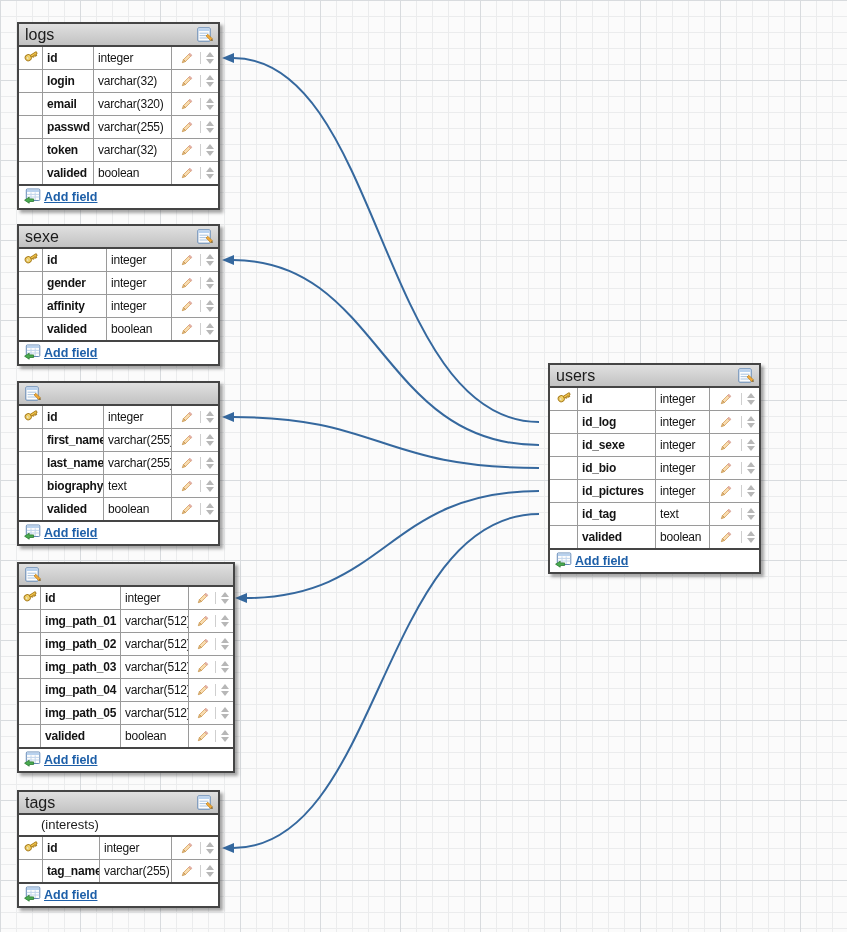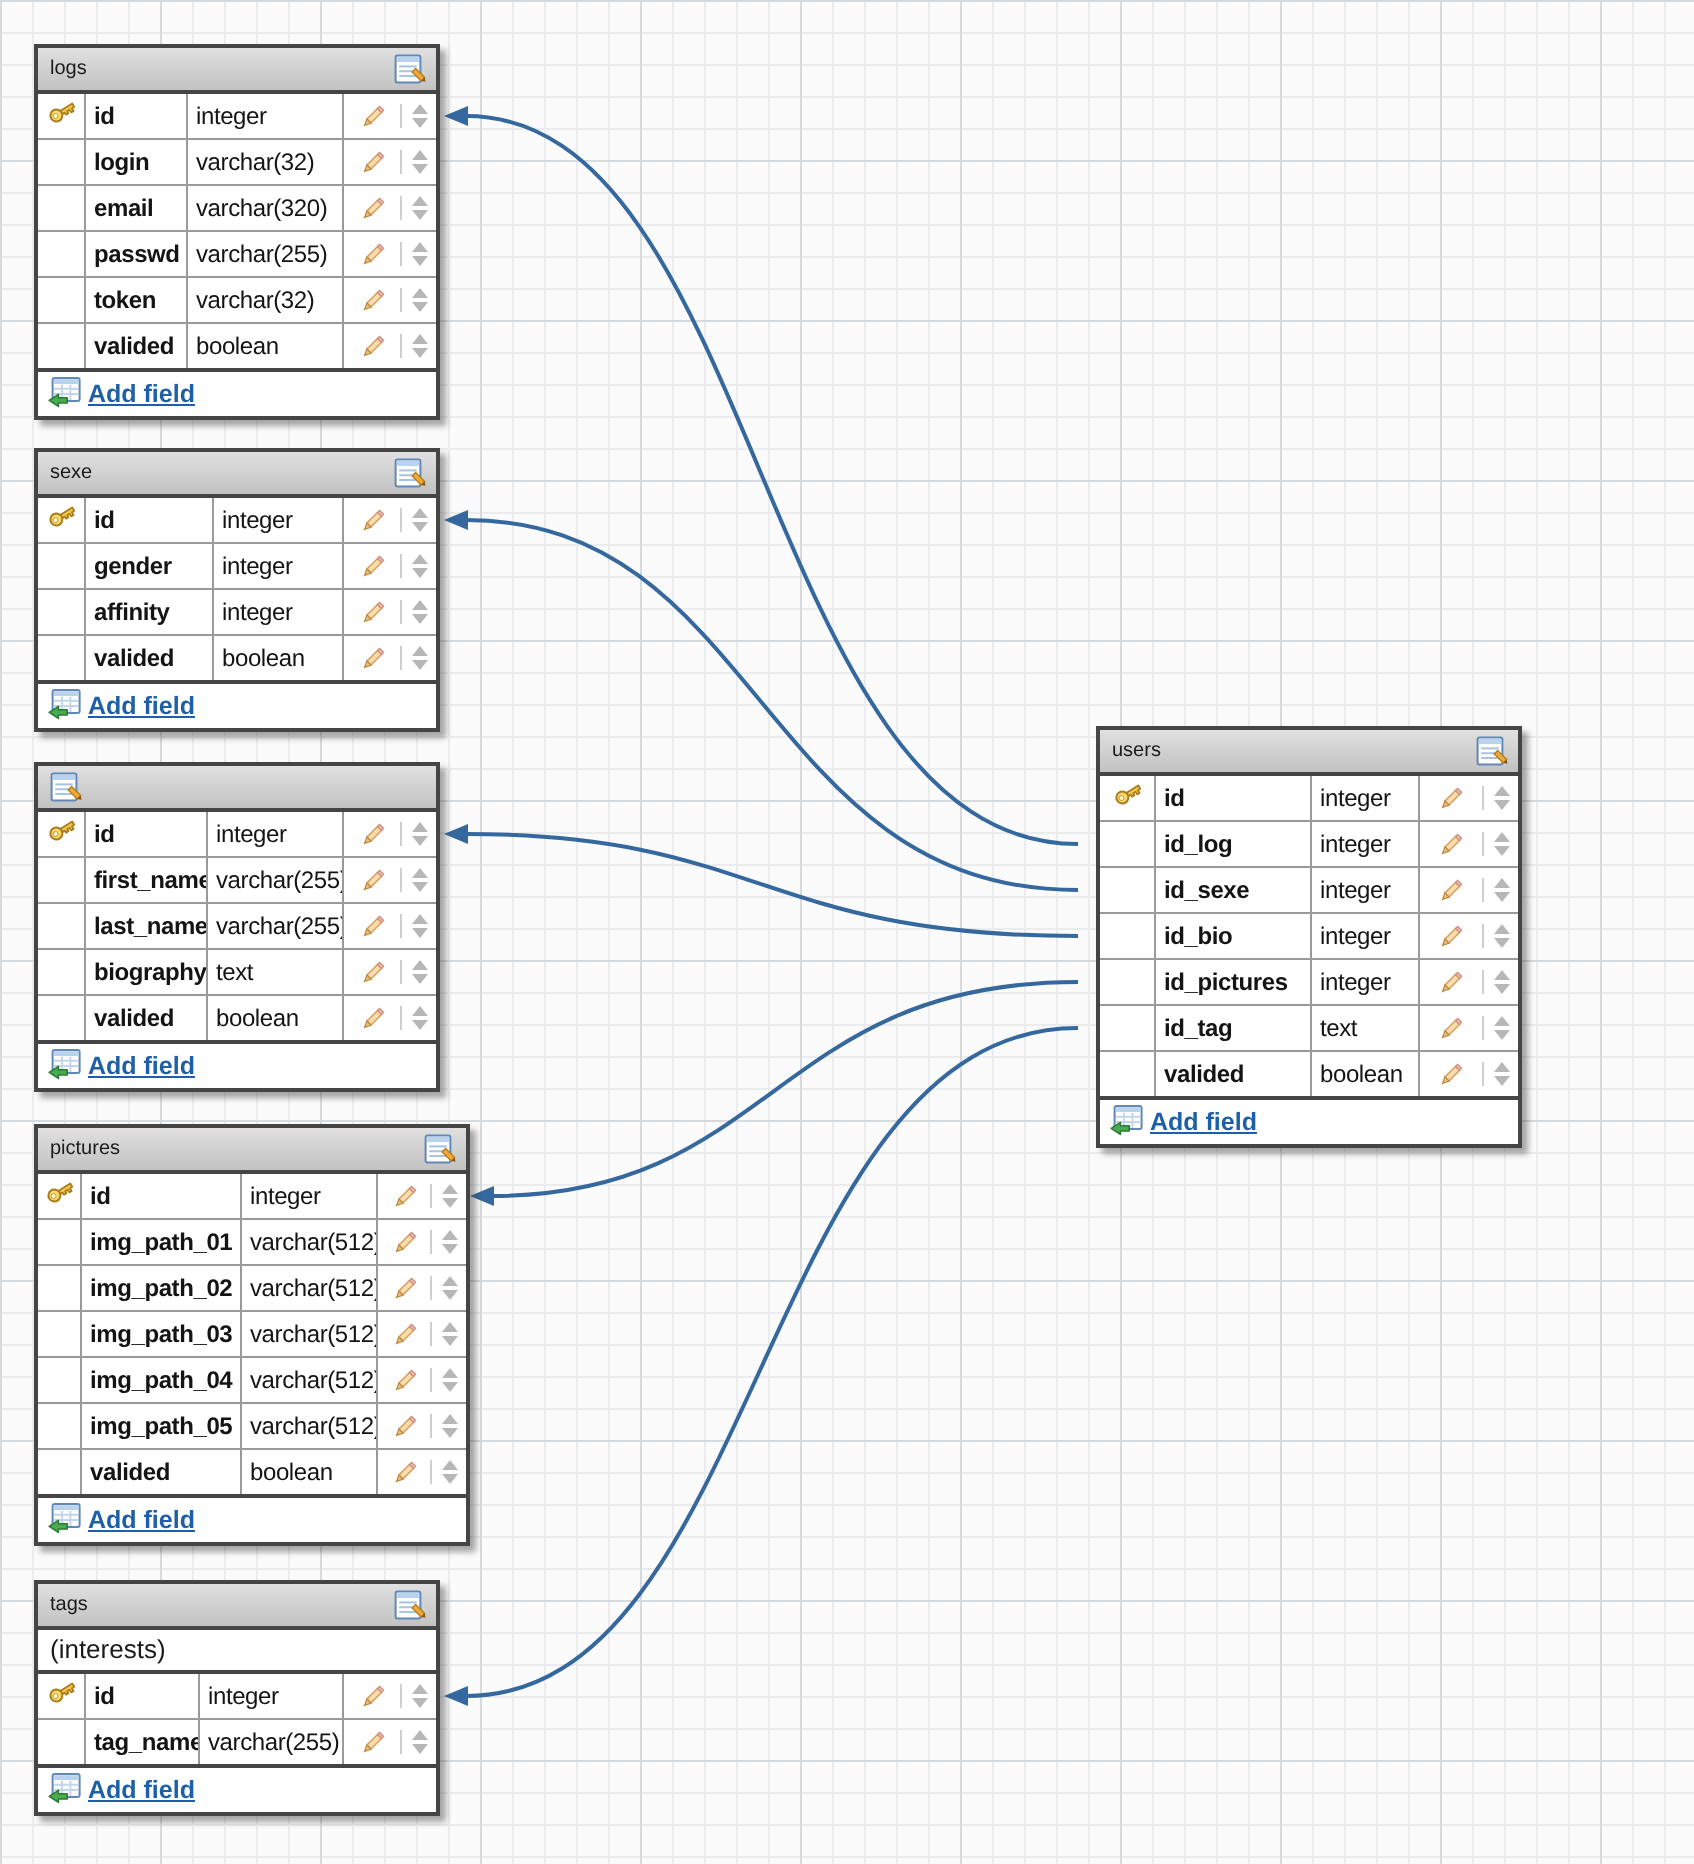--- a/index.html
+++ b/index.html
@@ -20,23 +20,23 @@
     position:absolute;z-index:2;background:#fff;
     border:2px solid #454545;
     box-shadow:3px 3px 3px rgba(60,60,60,.45);
   }
   .thead{
     display:flex;align-items:center;height:21px;
     background:linear-gradient(#e0e0e0,#c2c2c2);
     border-bottom:2px solid #454545;
     padding:0 4px 0 6px;cursor:move;
   }
-  .title{flex:1;font-size:10px;color:#1b1b1b;line-height:21px;}
+  .title{flex:1;font-size:16px;color:#1b1b1b;line-height:21px;}
   .edit-icon{display:flex;align-items:center;}
-  .comment{height:20px;line-height:20px;padding:0 6px;font-size:13px;color:#1b1b1b;border-bottom:2px solid #454545;background:#fff;}
+  .comment{height:20px;line-height:20px;padding:0 22px;font-size:13px;color:#1b1b1b;border-bottom:2px solid #454545;background:#fff;}
   .rows{display:block;}
   .row{display:flex;height:22px;align-items:stretch;}
   .row + .row{border-top:1px solid #9a9a9a;}
   .cell{display:flex;align-items:center;box-sizing:border-box;}
   .icon-cell{width:var(--icon-w);border-right:1px solid #9a9a9a;justify-content:center;}
   .name-cell{width:var(--name-w);border-right:1px solid #9a9a9a;padding-left:4px;font-weight:bold;}
   .type-cell{width:var(--type-w);border-right:1px solid #9a9a9a;padding-left:4px;}
   .name-cell,.type-cell{font-size:12px;letter-spacing:-0.2px;color:#141414;white-space:nowrap;overflow:hidden;}
   .action-cell{flex:1;}
   .pencil-cell{flex:1;display:flex;align-items:center;justify-content:center;cursor:pointer;}
@@ -619,21 +619,20 @@
             <line x1="11.2" y1="4.4" x2="11.2" y2="12" stroke="#c3d6ec" stroke-width="1"></line>
             <polygon points="0.6,12.2 5.2,9.2 5.2,10.9 9.6,10.9 9.6,13.5 5.2,13.5 5.2,15.2" fill="#49ac4f" stroke="#2c7a33" stroke-width="0.8" stroke-linejoin="round"></polygon>
           </svg>
         </span>
         <span class="addtext">Add field</span>
       </a>
     </div>
   </div>
     <div class="table" style="left: 17px; top: 562px; width: 214px; --icon-w: 22px; --name-w: 80px; --type-w: 68px;">
     <div class="thead">
-      <span class="title">pictures</span>
       <span class="edit-icon">
         <svg width="17" height="16" viewBox="0 0 17 16" aria-hidden="true">
           <rect x="0.8" y="0.8" width="12.4" height="13.4" rx="1" fill="#fdfdfd" stroke="#6288b5" stroke-width="1"></rect>
           <rect x="1.4" y="1.4" width="11.2" height="2.6" fill="#b9d2ee"></rect>
           <line x1="2.6" y1="6.2" x2="11.4" y2="6.2" stroke="#aac4e0" stroke-width="1"></line>
           <line x1="2.6" y1="8.6" x2="11.4" y2="8.6" stroke="#aac4e0" stroke-width="1"></line>
           <line x1="2.6" y1="11" x2="11.4" y2="11" stroke="#aac4e0" stroke-width="1"></line>
           <g transform="rotate(45 12 10)">
             <rect x="9.2" y="8.9" width="6.4" height="2.4" fill="#f2a93b" stroke="#b77f17" stroke-width="0.7"></rect>
             <polygon points="15.6,8.9 17.4,10.1 15.6,11.3" fill="#7a5a1e"></polygon>

